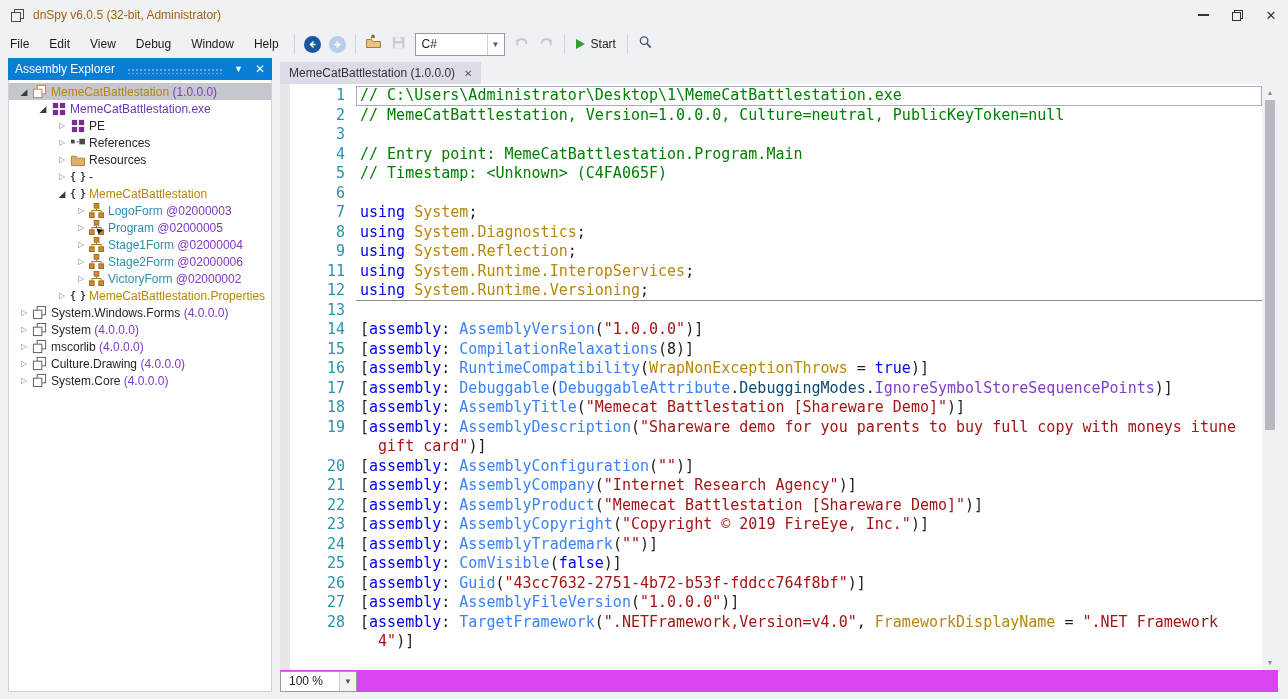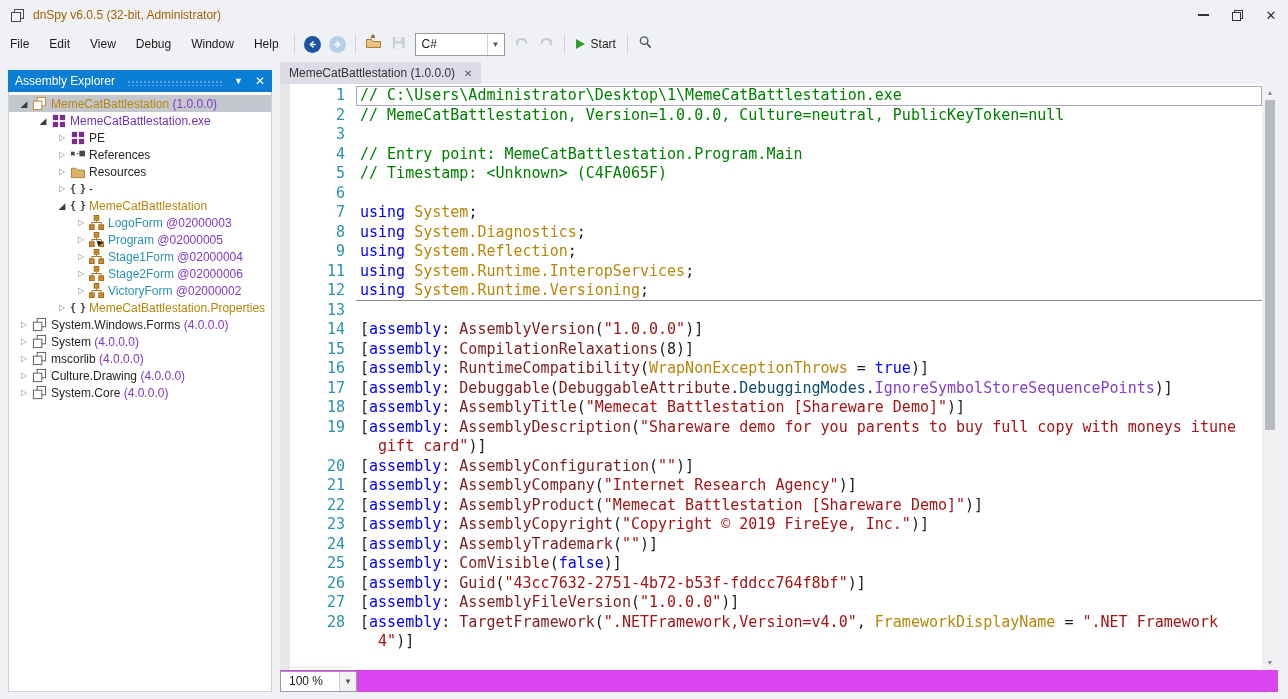--- a/index.html
+++ b/index.html
@@ -40,21 +40,21 @@
   .combo-value{flex:1;font-size:12px;color:#1b1b1b;padding-left:6px}
   .combo-arrow{width:16px;height:100%;border-left:1px solid #d0d0d8;display:flex;align-items:center;justify-content:center;font-size:8px;color:#555}
   .start-btn{display:flex;align-items:center;padding:0 6px;height:24px}
   .start-tri{width:0;height:0;border-left:9px solid #2f9e2f;border-top:5.5px solid transparent;border-bottom:5.5px solid transparent;margin-right:6px}
   .start-label{font-size:12px;color:#1b1b1b}
 
   
   .main{flex:1;display:flex;min-height:0}
 
   
-  .left-pane{width:264px;flex:none;margin:12px 0 7px 8px;display:flex;flex-direction:column}
+  .left-pane{width:264px;flex:none;margin:0 0 7px 8px;display:flex;flex-direction:column}
   .ae-header{height:22px;flex:none;background:#0a7dd5;color:#fff;display:flex;align-items:center;padding:0 7px;font-size:12px}
   .ae-grip{flex:1;height:7px;margin:2px 10px 0 12px;
     background-image:radial-gradient(circle,#5fa9e4 1px,transparent 1.1px);
     background-size:4px 4px;background-position:0 1px}
   .ae-chevron{font-size:9px;margin-right:12px}
   .ae-close{font-size:12px;line-height:12px}
   .tree{flex:1;background:#fff;border:1px solid #cfd1da;border-top:none;padding-top:3px;overflow:hidden}
   .tree-row{height:17px;display:flex;align-items:center;font-size:12px;white-space:pre}
   .tree-row.sel{background:#c5c7ce}
   .expander{width:14px;flex:none;text-align:center;font-size:8px;color:#8a8a8a}
@@ -75,21 +75,21 @@
   .editor{flex:1;background:#fff;position:relative;overflow:hidden}
   .editor::before{content:"";position:absolute;left:0;top:0;bottom:0;width:10px;background:#e7e7e8}
   .code{position:absolute;left:0;right:16px;top:2px;font-family:"DejaVu Sans Mono",monospace;font-size:15px}
   .row{display:flex;height:19.5px;line-height:19.5px;white-space:pre}
   .ln{width:65px;flex:none;text-align:right;color:#2b91af}
   .lt{flex:1;margin-left:11px;padding-left:4px;min-width:0}
   .row.box .lt{box-shadow:inset 0 0 0 1px #a9abc4}
   .row.rule .lt{border-bottom:1px solid #8c8c8c}
   .c-c{color:#008000}
   .c-k{color:#0000f0}
-  .c-t{color:#7f1d1d}
+  .c-t{color:#3b82f6}
   .c-s{color:#a31515}
   .c-p{color:#1c1c1c}
   .c-n{color:#b8860b}
   .c-g{color:#b8860b}
   .c-e{color:#0c4a6e}
   .c-u{color:#8440c8}
   
   .vscroll{position:absolute;right:0;top:0;bottom:0;width:16px;background:#f1f1f3}
   .vs-arrow{position:absolute;left:0;width:16px;height:16px;display:flex;align-items:center;justify-content:center;font-size:7px;color:#8a8d96}
   .vs-up{top:0}.vs-down{bottom:0}

